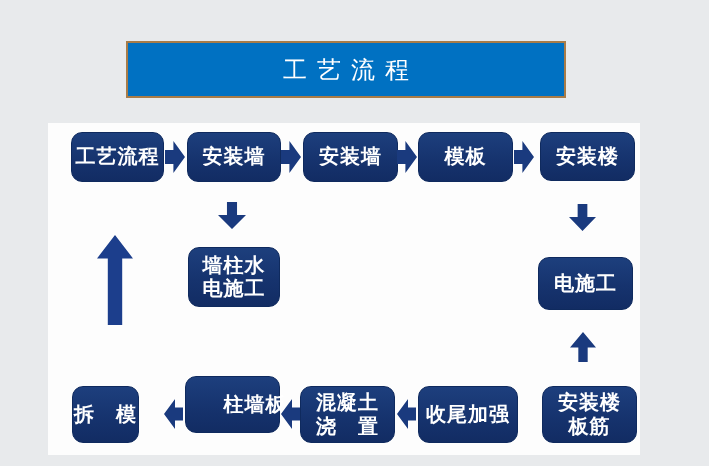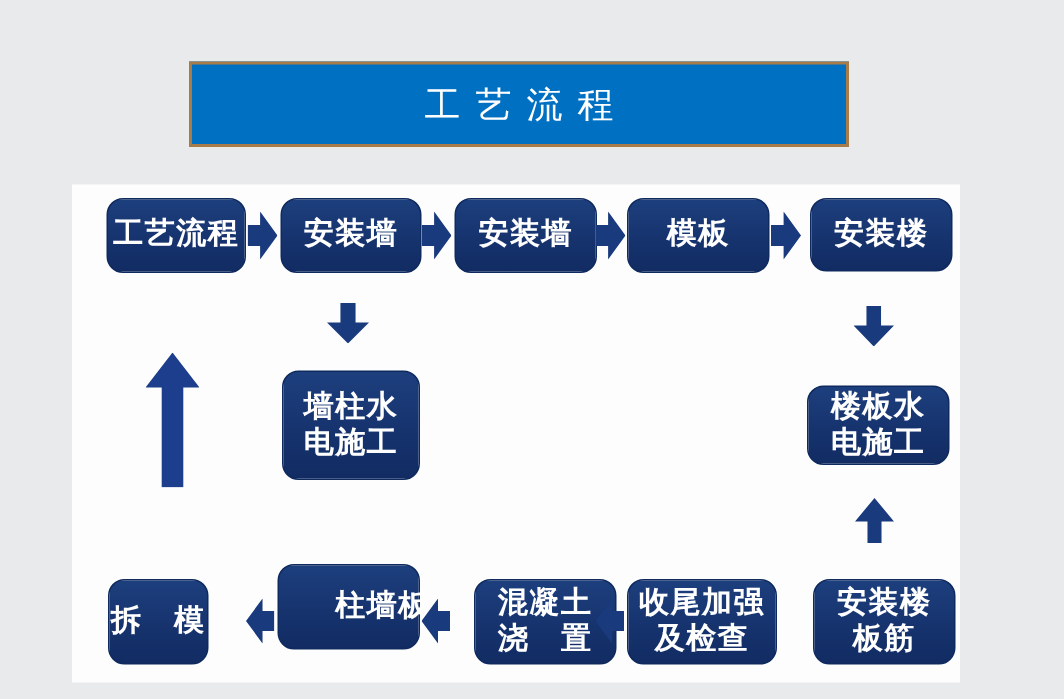--- a/index.html
+++ b/index.html
@@ -73,57 +73,55 @@
 </div>
 
 <div class="arrow arrow-right" style="left:514px;top:141px;width:20px;height:32px;"></div>
 
 <div class="fbox" style="left:540px;top:132px;width:95px;height:49px;">
   <span>安装楼</span>
 </div>
 
 <div class="arrow arrow-down" style="left:218px;top:202px;width:28px;height:27px;"></div>
 
-<div class="fbox" style="left:188px;top:247px;width:92px;height:73px;">
+<div class="fbox" style="left:188px;top:247px;width:92px;height:60px;">
   <span>墙柱水</span>
   <span>电施工</span>
 </div>
 
 <div class="arrow arrow-down" style="left:569px;top:204px;width:27px;height:27px;"></div>
 
 <div class="fbox" style="left:538px;top:257px;width:95px;height:53px;">
-  <span>楼板水</span>
   <span>电施工</span>
 </div>
 
 <div class="arrow arrow-up" style="left:570px;top:332px;width:26px;height:30px;"></div>
 
 <div class="arrow arrow-up-tall" style="left:97px;top:235px;width:36px;height:90px;"></div>
 
 <div class="fbox" style="left:72px;top:386px;width:67px;height:57px;">
   <span>拆　模</span>
   <span></span>
 </div>
 
 <div class="arrow arrow-left" style="left:164px;top:399px;width:19px;height:30px;"></div>
 
 <div class="fbox" style="left:185px;top:376px;width:95px;height:57px;padding-left:45px;">
   <span>柱墙板</span>
 </div>
 
 <div class="arrow arrow-left" style="left:281px;top:399px;width:19px;height:30px;"></div>
 
-<div class="fbox" style="left:316px;top:386px;width:95px;height:57px;">
+<div class="fbox" style="left:300px;top:386px;width:95px;height:57px;">
   <span>混凝土</span>
   <span>浇　置</span>
 </div>
 
 <div class="arrow arrow-left" style="left:397px;top:399px;width:19px;height:30px;"></div>
 
 <div class="fbox" style="left:418px;top:386px;width:100px;height:57px;font-family:Liberation Serif, serif;">
   <span>收尾加强</span>
-  <span>及检查</span>
 </div>
 
 <div class="fbox" style="left:542px;top:386px;width:95px;height:57px;">
   <span>安装楼</span>
   <span>板筋</span>
 </div>
 
 </body></html>

